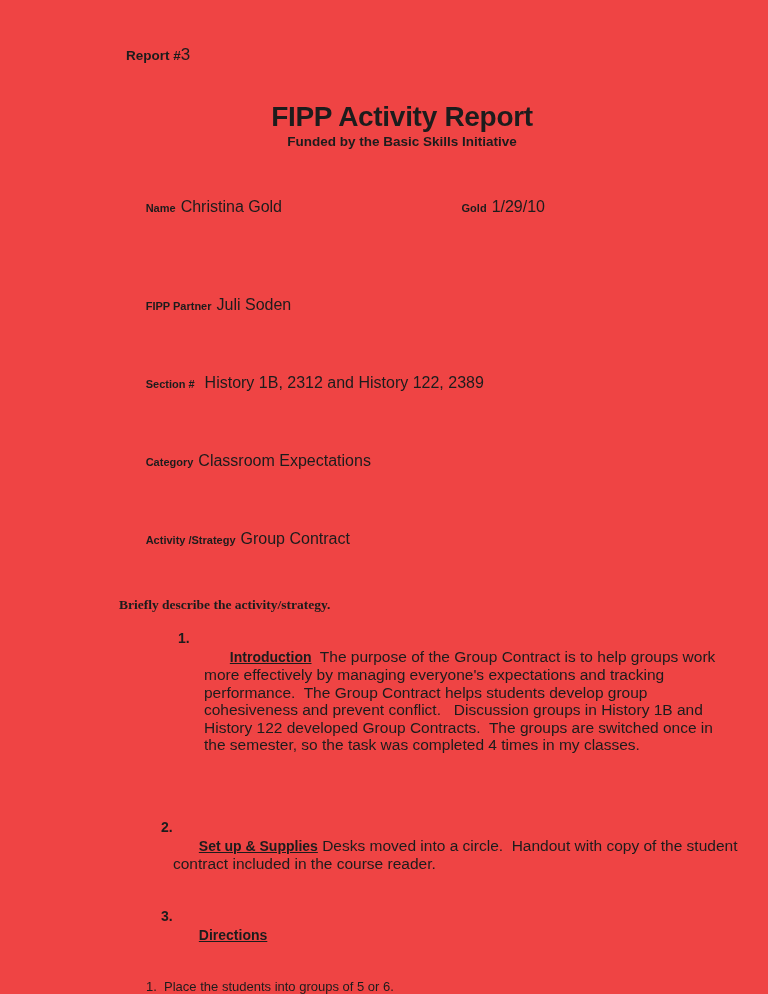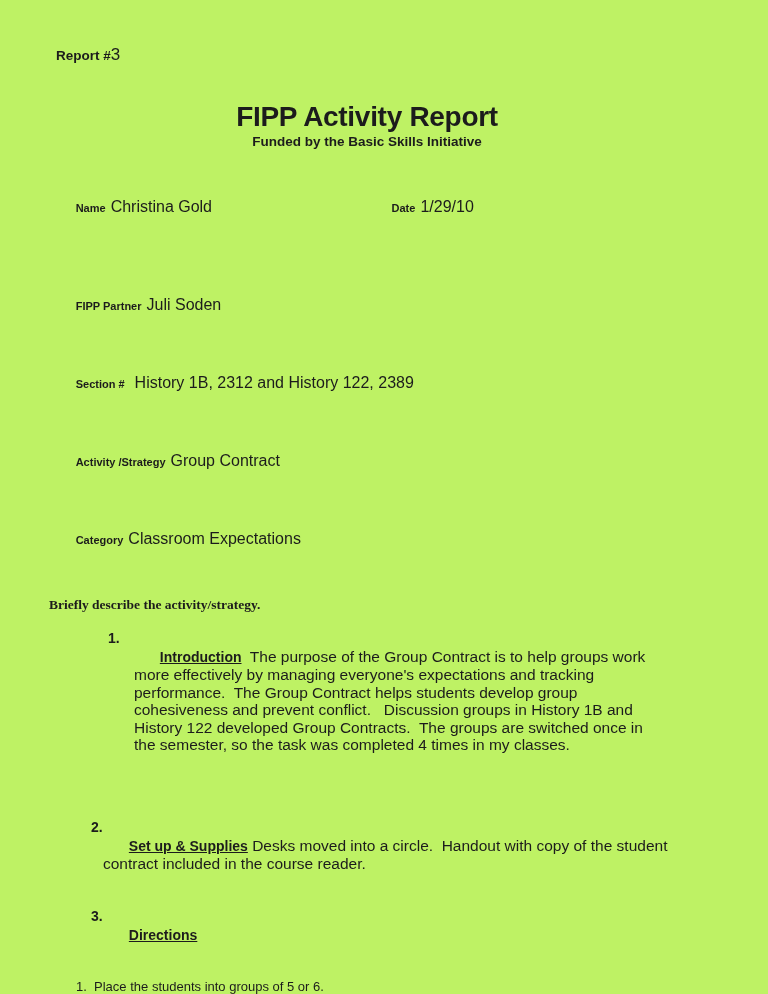--- a/index.html
+++ b/index.html
@@ -10,24 +10,24 @@
   body {
     width: 768px;
     height: 994px;
     overflow: hidden;
   }
   .page {
     position: relative;
     width: 768px;
     height: 994px;
     box-sizing: border-box;
-    background: #bef264;
+    background: #ef4444;
     color: #1c1c1c;
     font-family: "Liberation Sans", "DejaVu Sans", sans-serif;
-    padding: 46px 60px 0 49px;
+    padding: 46px 60px 0 119px;
   }
 
   
   .report-line {
     margin-left: 7px;
     line-height: 18px;
   }
   .report-label {
     font-weight: bold;
     font-size: 13.5px;
@@ -155,38 +155,38 @@
   <div class="doc-header">
     <h1 class="doc-title">FIPP Activity Report</h1>
     <div class="doc-subtitle">Funded by the Basic Skills Initiative</div>
   </div>
 
   <div class="fields">
 
     <div class="field-row">
       <span class="lbl">Name</span><span class="val">Christina Gold</span>
       <span class="date-group">
-        <span class="lbl">Date</span><span class="val">1/29/10</span>
+        <span class="lbl">Gold</span><span class="val">1/29/10</span>
       </span>
     </div>
 
     <div class="field-row">
       <span class="lbl">FIPP Partner</span><span class="val">Juli Soden</span>
     </div>
 
     <div class="field-row">
       <span class="lbl wide-gap">Section #</span><span class="val">History 1B, 2312 and History 122, 2389</span>
     </div>
 
     <div class="field-row">
+      <span class="lbl">Category</span><span class="val">Classroom Expectations</span>
+    </div>
+
+    <div class="field-row">
       <span class="lbl">Activity /Strategy</span><span class="val">Group Contract</span>
-    </div>
-
-    <div class="field-row">
-      <span class="lbl">Category</span><span class="val">Classroom Expectations</span>
     </div>
 
   </div>
 
   <div class="brief-heading">Briefly describe the activity/strategy.</div>
 
   <div class="desc-list">
 
     <div class="desc-item item-intro">
       <span class="num">1.</span><span class="dlabel">Introduction</span><span class="dtext">  The purpose of the Group Contract is to help groups work

